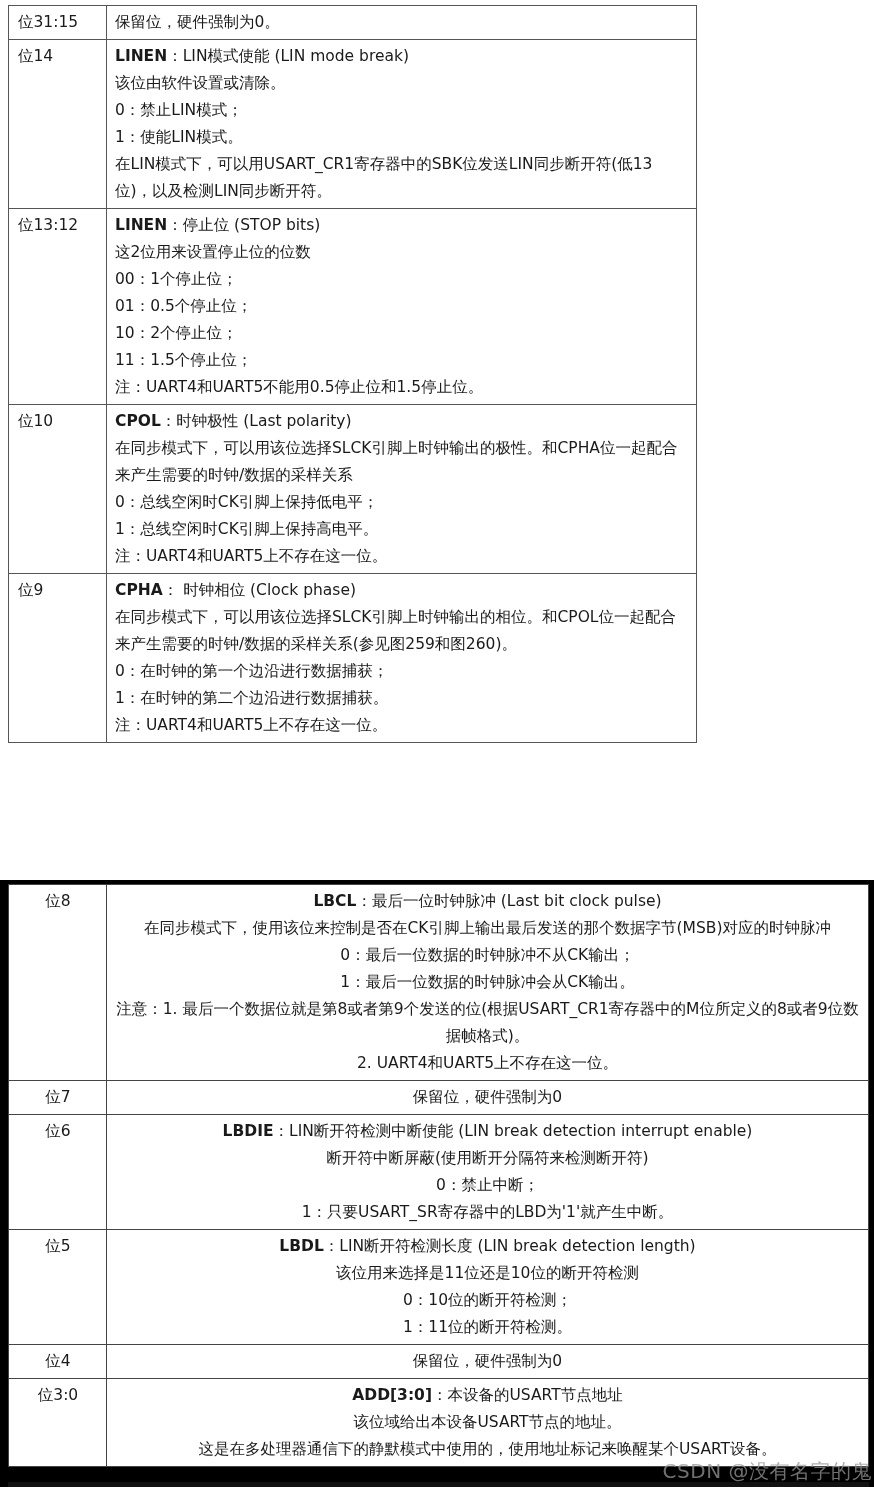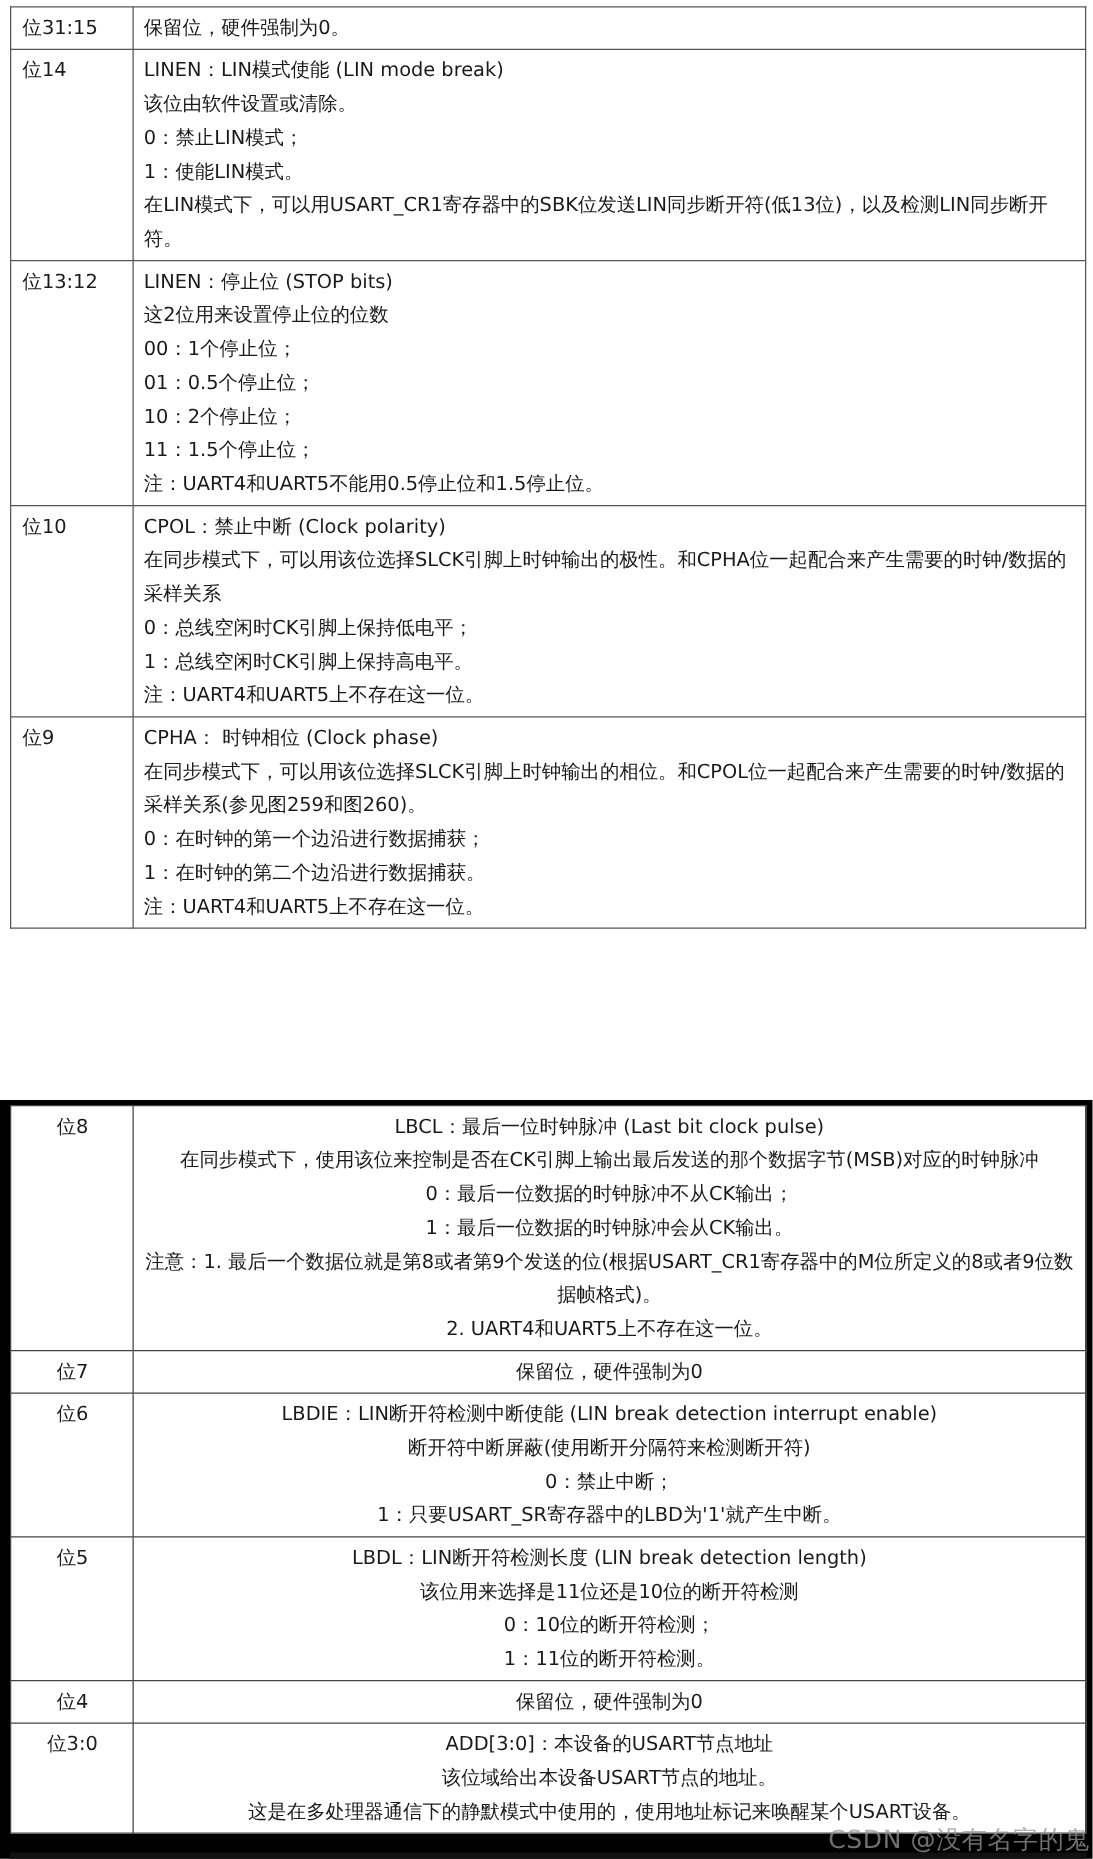--- a/index.html
+++ b/index.html
@@ -17,22 +17,22 @@
   .tbl td {
     border: 1.5px solid #555;
     vertical-align: top;
     font-size: 15.5px;
     line-height: 27px;
     padding: 3px 8px 3px 8px;
   }
   .tbl td.bit { width: 80px; padding-left: 9px; }
   .tbl td.desc { padding-left: 8px; margin-top: 39px; }
   .tbl td.desc .line { display: block; }
-  .tbl td.desc .title b { font-weight: normal; }
-  #top-table { left: 8px; top: 5px; width: 861px; border: 1.5px solid #333; }
+  .tbl td.desc .title b { font-weight: bold; }
+  #top-table { left: 8px; top: 5px; width: 689px; border: 1.5px solid #333; }
   #bottom-frame {
     position: absolute; left: 0; top: 880px; width: 874px; height: 607px;
     background: #000;
   }
   #bottom-table { left: 8px; top: 884px; width: 861px; }
   #bottom-table td { border-color: #444; text-align: center; }
   .watermark {
     position: absolute; right: 2px; top: 1458px;
     font-size: 20px; color: rgba(150,150,150,0.75);
     font-family: "DejaVu Sans", sans-serif;
@@ -79,21 +79,21 @@
           <span class="line">10：2个停止位；</span>
           <span class="line">11：1.5个停止位；</span>
           <span class="line">注：UART4和UART5不能用0.5停止位和1.5停止位。</span>
         </td>
   </tr>
 
 
   <tr>
     <td class="bit">位10</td>
     <td class="desc">
-      <span class="line title"><b>CPOL</b><span>：禁止中断 (Clock polarity)</span></span>
+      <span class="line title"><b>CPOL</b><span>：时钟极性 (Last polarity)</span></span>
     <span class="line">在同步模式下，可以用该位选择SLCK引脚上时钟输出的极性。和CPHA位一起配合来产生需要的时钟/数据的采样关系</span>
           <span class="line">0：总线空闲时CK引脚上保持低电平；</span>
           <span class="line">1：总线空闲时CK引脚上保持高电平。</span>
           <span class="line">注：UART4和UART5上不存在这一位。</span>
         </td>
   </tr>
 
   <tr>
     <td class="bit">位9</td>
     <td class="desc">

